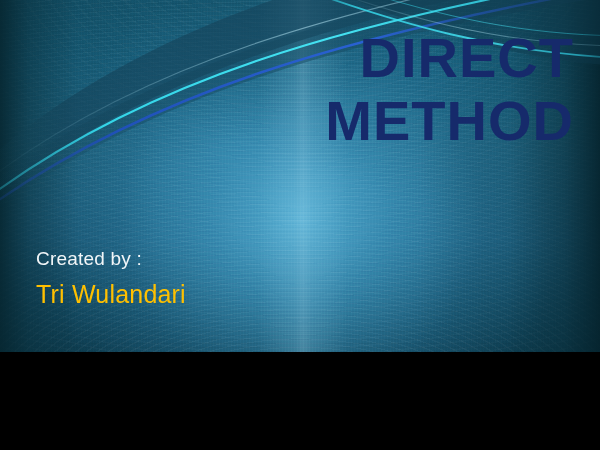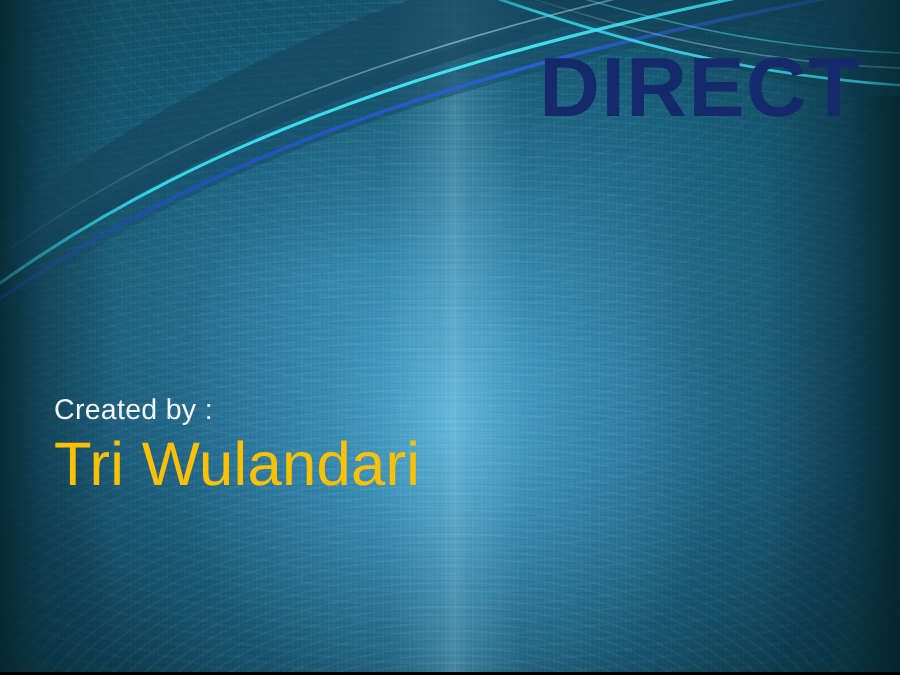--- a/index.html
+++ b/index.html
@@ -8,21 +8,21 @@
     background: #000;
   }
   body {
     font-family: "Liberation Sans", sans-serif;
   }
 
   
   #slide {
     position: relative;
     width: 600px;
-    height: 448px;
+    height: 352px;
     overflow: hidden;
     background: #1d6b8e;
   }
 
   
   .bg-layer {
     position: absolute;
     inset: 0;
     pointer-events: none;
   }
@@ -151,26 +151,25 @@
     left: 36px;
     top: 246px;
   }
   #created-by-label {
     display: block;
     font-family: "Liberation Sans", sans-serif;
     font-size: 19px;
     line-height: 26px;
     color: #f2f6f8;
     letter-spacing: 0.2px;
-    margin-top: 15px;
   }
   .author-name {
     display: block;
     font-family: "Liberation Sans", sans-serif;
-    font-size: 41px;
+    font-size: 25px;
     line-height: 45px;
     color: #ffc000;
     letter-spacing: 0.2px;
     white-space: nowrap;
   }
 </style>
 </head>
 <body>
 
 <div id="slide">
@@ -231,20 +230,21 @@
 
     <path d="M -10 178 C 140 66, 330 8, 620 -44" fill="none" stroke="url(#paleLine)" stroke-width="1.2"></path>
 
     <path d="M 300 -12 C 400 24, 495 52, 620 58" fill="none" stroke="url(#cyanLine)" stroke-width="1.8" opacity="0.85"></path>
     <path d="M 322 -12 C 420 22, 505 44, 620 46" fill="none" stroke="url(#paleLine)" stroke-width="1.1" opacity="0.8"></path>
     <path d="M 352 -12 C 448 18, 520 34, 620 36" fill="none" stroke="url(#cyanLine)" stroke-width="1.0" opacity="0.5"></path>
   </svg>
 
   <div id="title-block">
     <span class="title-line">DIRECT</span>
+    <span class="title-line">METHOD</span>
   </div>
 
   <div id="byline-block">
     <span id="created-by-label">Created by :</span>
     <span class="author-name">Tri Wulandari</span>
   </div>
 
 </div>
 
 </body></html>

